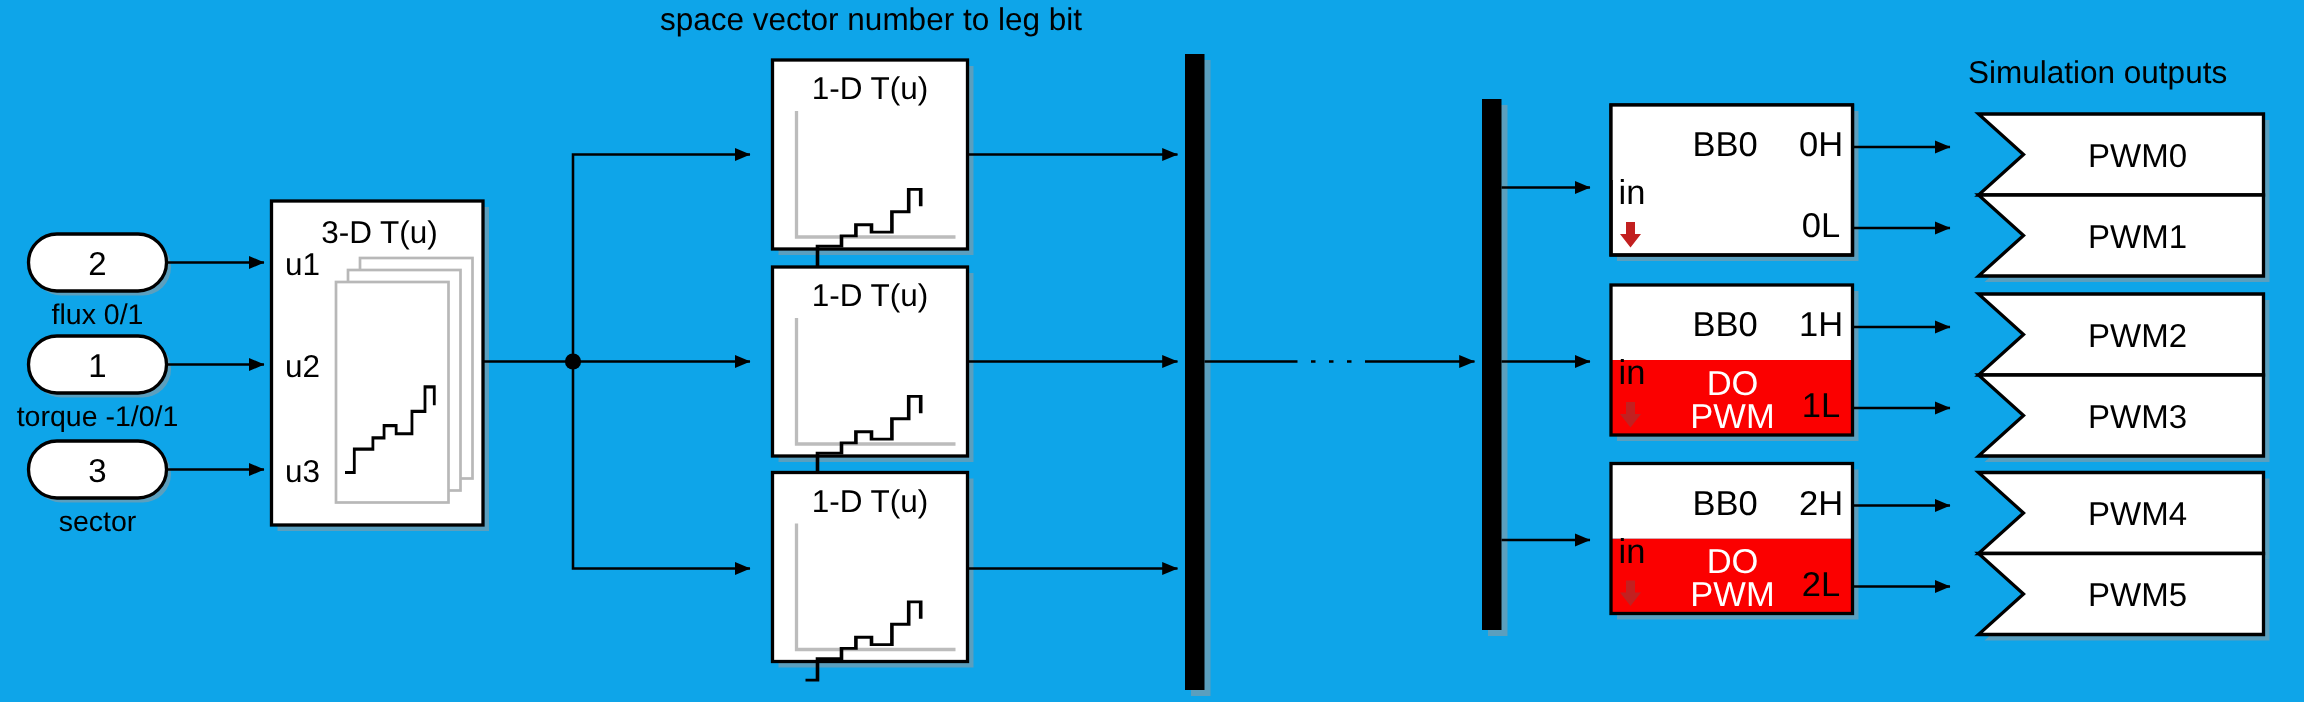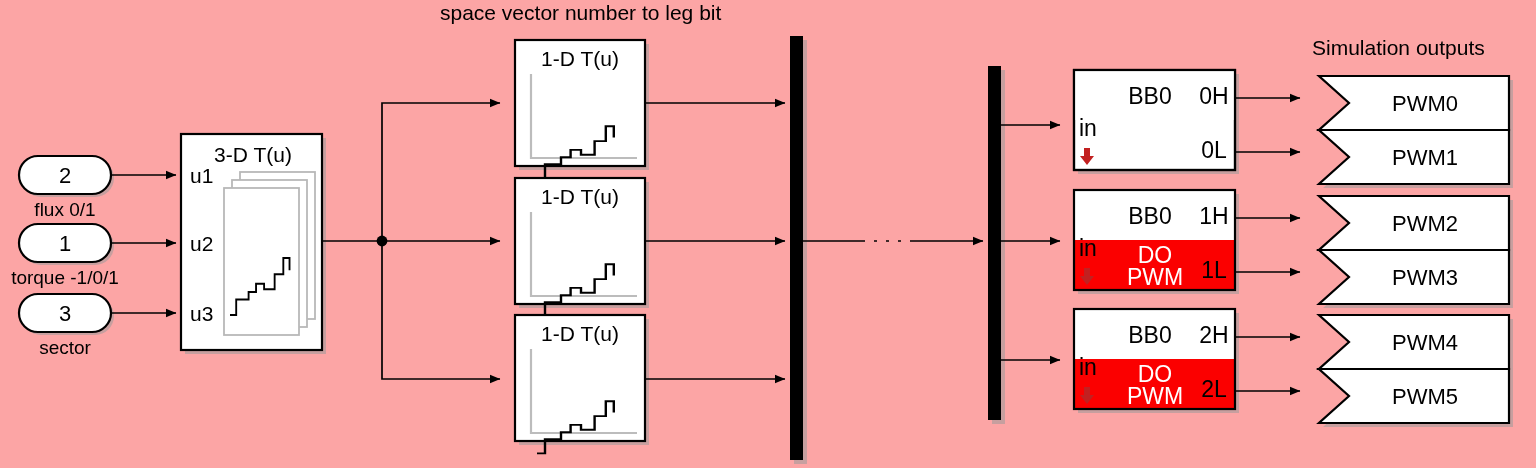--- a/index.html
+++ b/index.html
@@ -4,21 +4,21 @@
 <style>
   html, body {
     margin: 0;
     padding: 0;
     background: #ffffff;
   }
   #canvas {
     position: relative;
     width: 1536px;
     height: 468px;
-    background: #fca5a5;
+    background: #0ea5e9;
     font-family: "Liberation Sans", sans-serif;
     overflow: hidden;
   }
   svg.diagram {
     position: absolute;
     left: 0;
     top: 0;
     width: 1536px;
     height: 468px;
   }

